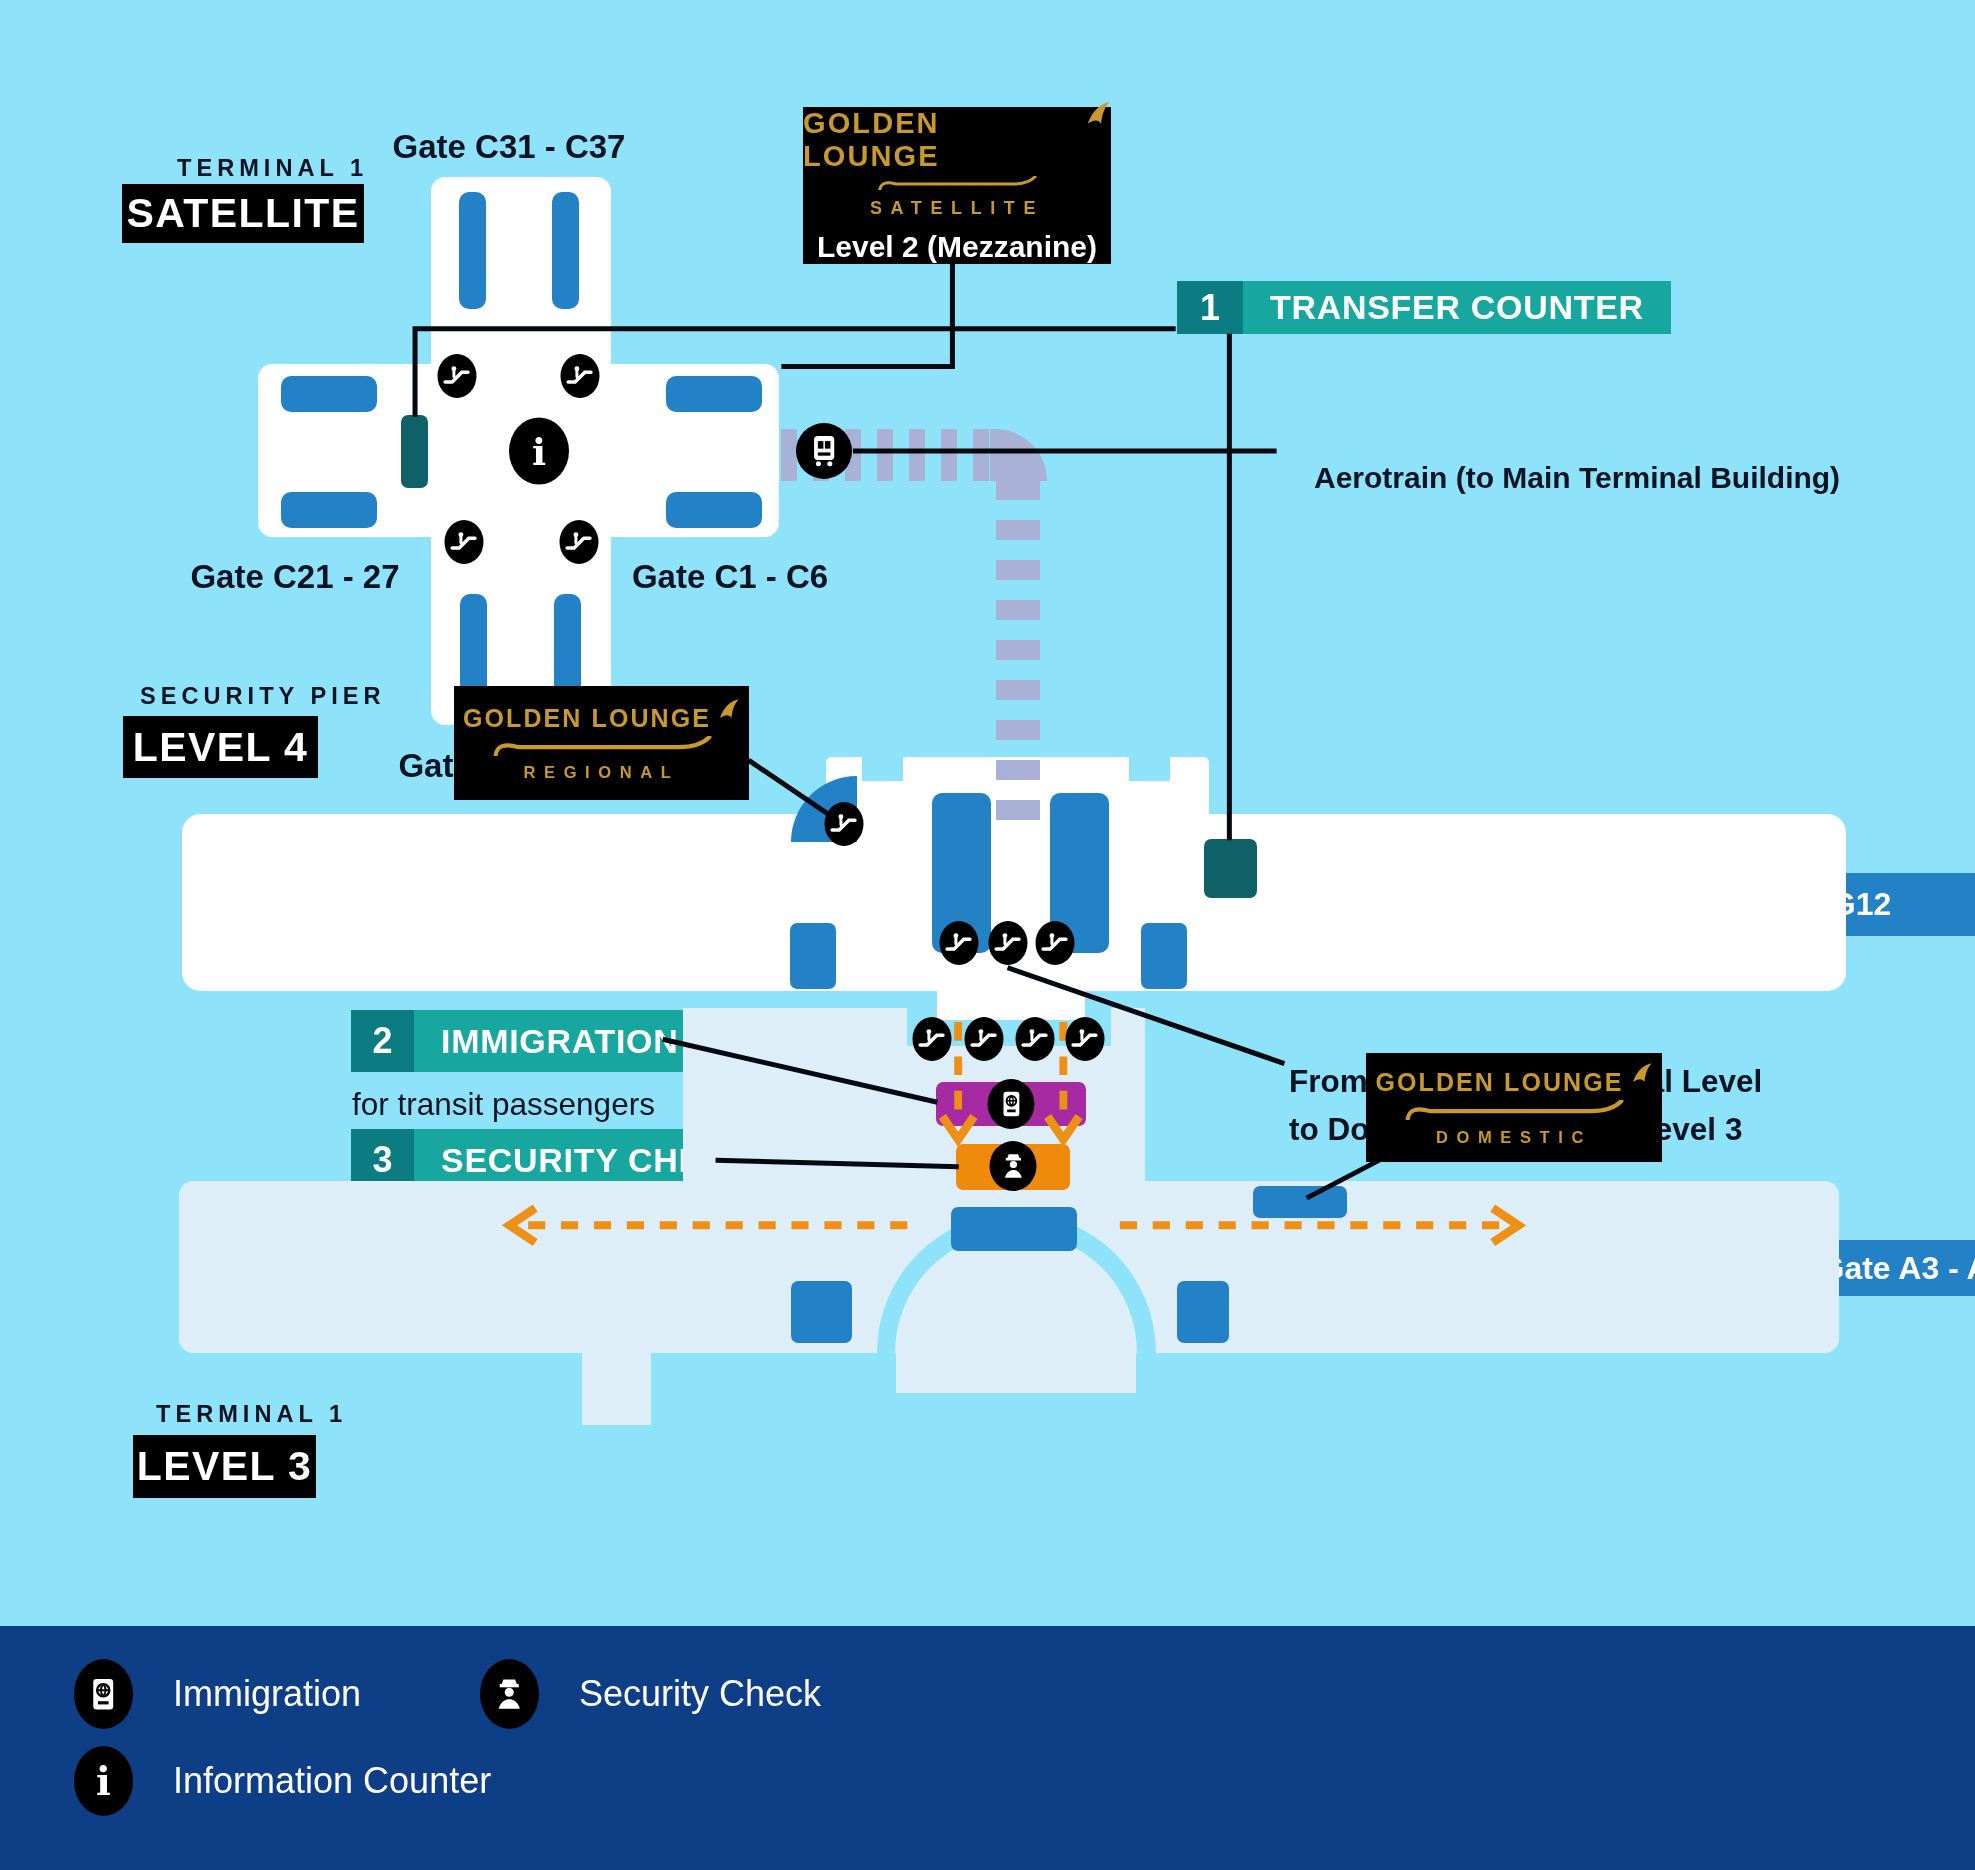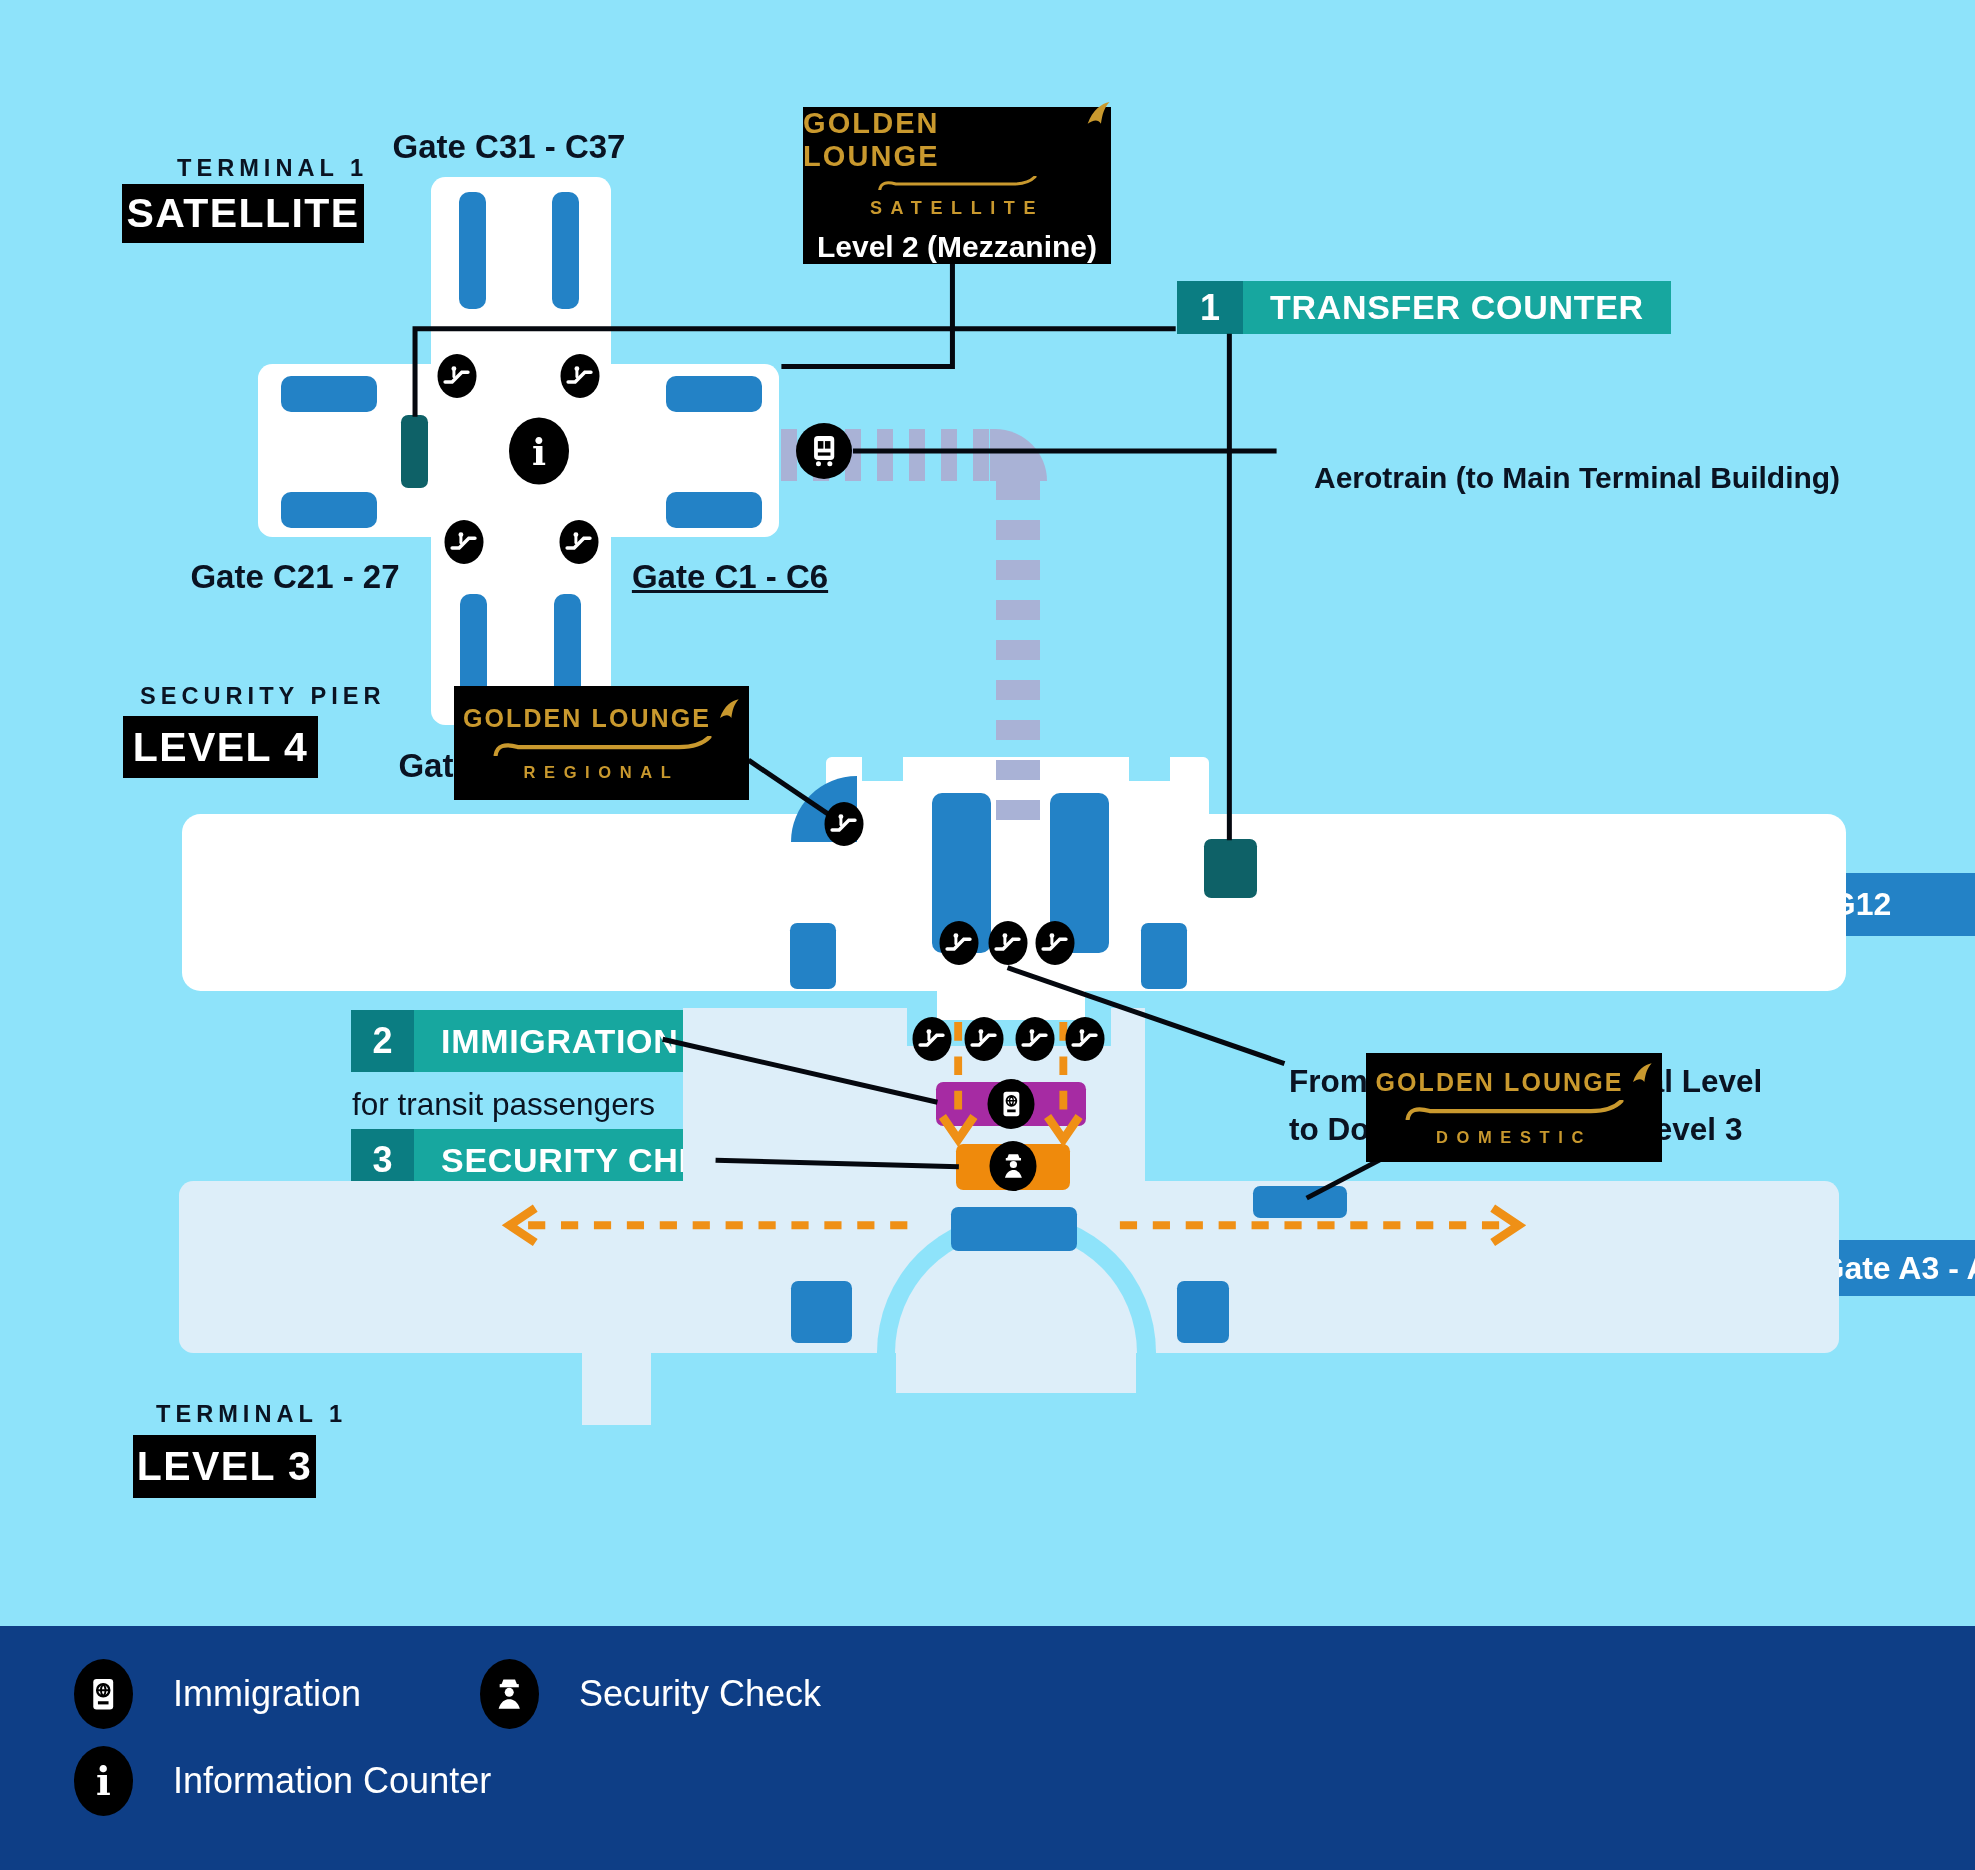--- a/index.html
+++ b/index.html
@@ -68,21 +68,21 @@
 
   <div class="shape tealrect r10 z20" style="left:401px;top:415px;width:27px;height:73px;"></div>
 
   <div class="smallcaps" style="left:177px;top:155px;">TERMINAL 1</div>
   <div class="blackbox" style="left:122px;top:184px;width:242px;height:59px;font-size:41px;">
     <span>SATELLITE</span>
   </div>
 
   <div class="gatelabel" style="left:509px;top:147px;">Gate C31 - C37</div>
   <div class="gatelabel" style="left:295px;top:577px;">Gate C21 - 27</div>
-  <div class="gatelabel" style="left:730px;top:577px;text-decoration:underline;">Gate C1 - C6</div>
+  <div class="gatelabel" style="left:730px;top:577px;">Gate C1 - C6</div>
   <div class="gatelabel" style="left:514px;top:766px;">Gate C11 - C17</div>
 
   <div class="trackh" style="left:781px;top:429px;width:212px;height:52px;"></div>
   <div class="trackcorner" style="left:990px;top:429px;width:57px;height:52px;"></div>
   <div class="trackv" style="left:996px;top:480px;width:44px;height:352px;"></div>
 
   <div class="shape white r26 z5" style="left:182px;top:814px;width:1664px;height:177px;"></div>
 
   <div class="shape white z5" style="left:826px;top:757px;width:383px;height:69px;border-radius:5.7px 5.7px 0 0;"></div>
   <div class="shape sky z10" style="left:862px;top:754px;width:41px;height:27px;"></div>

